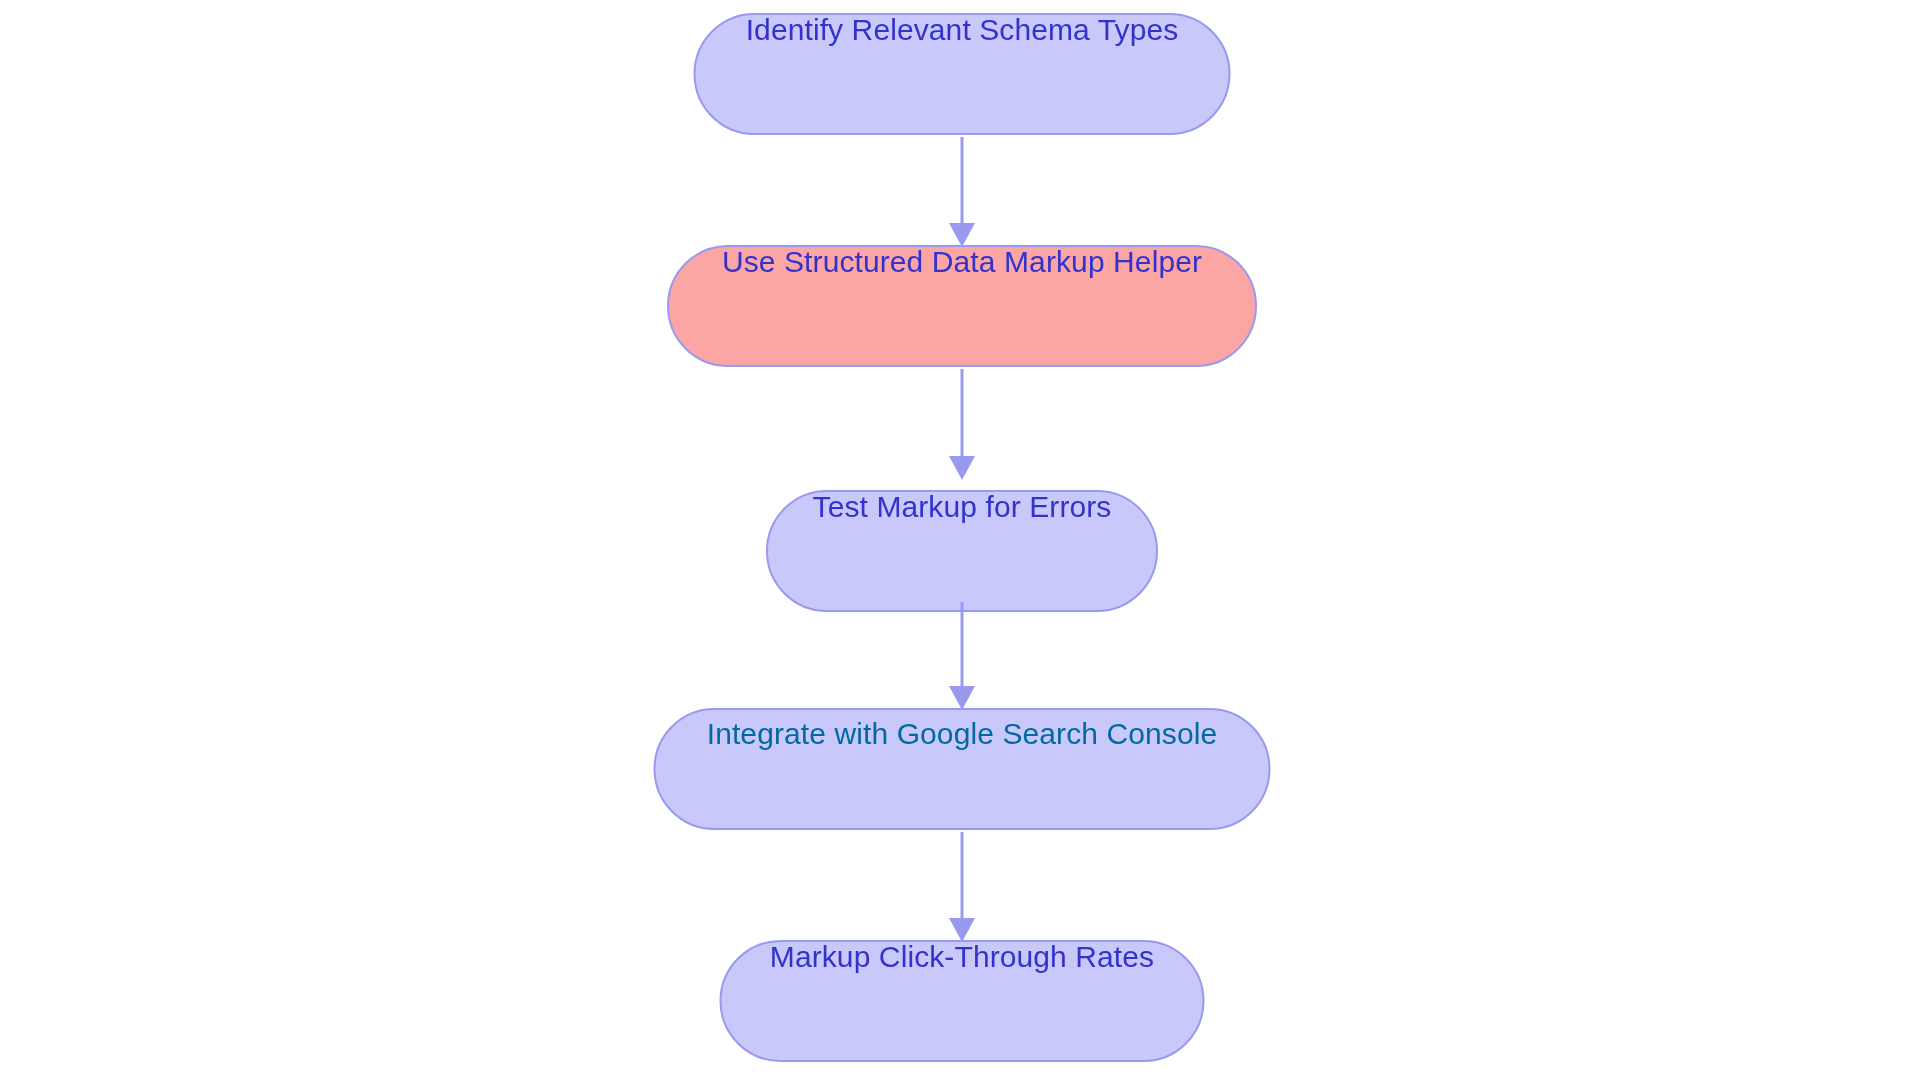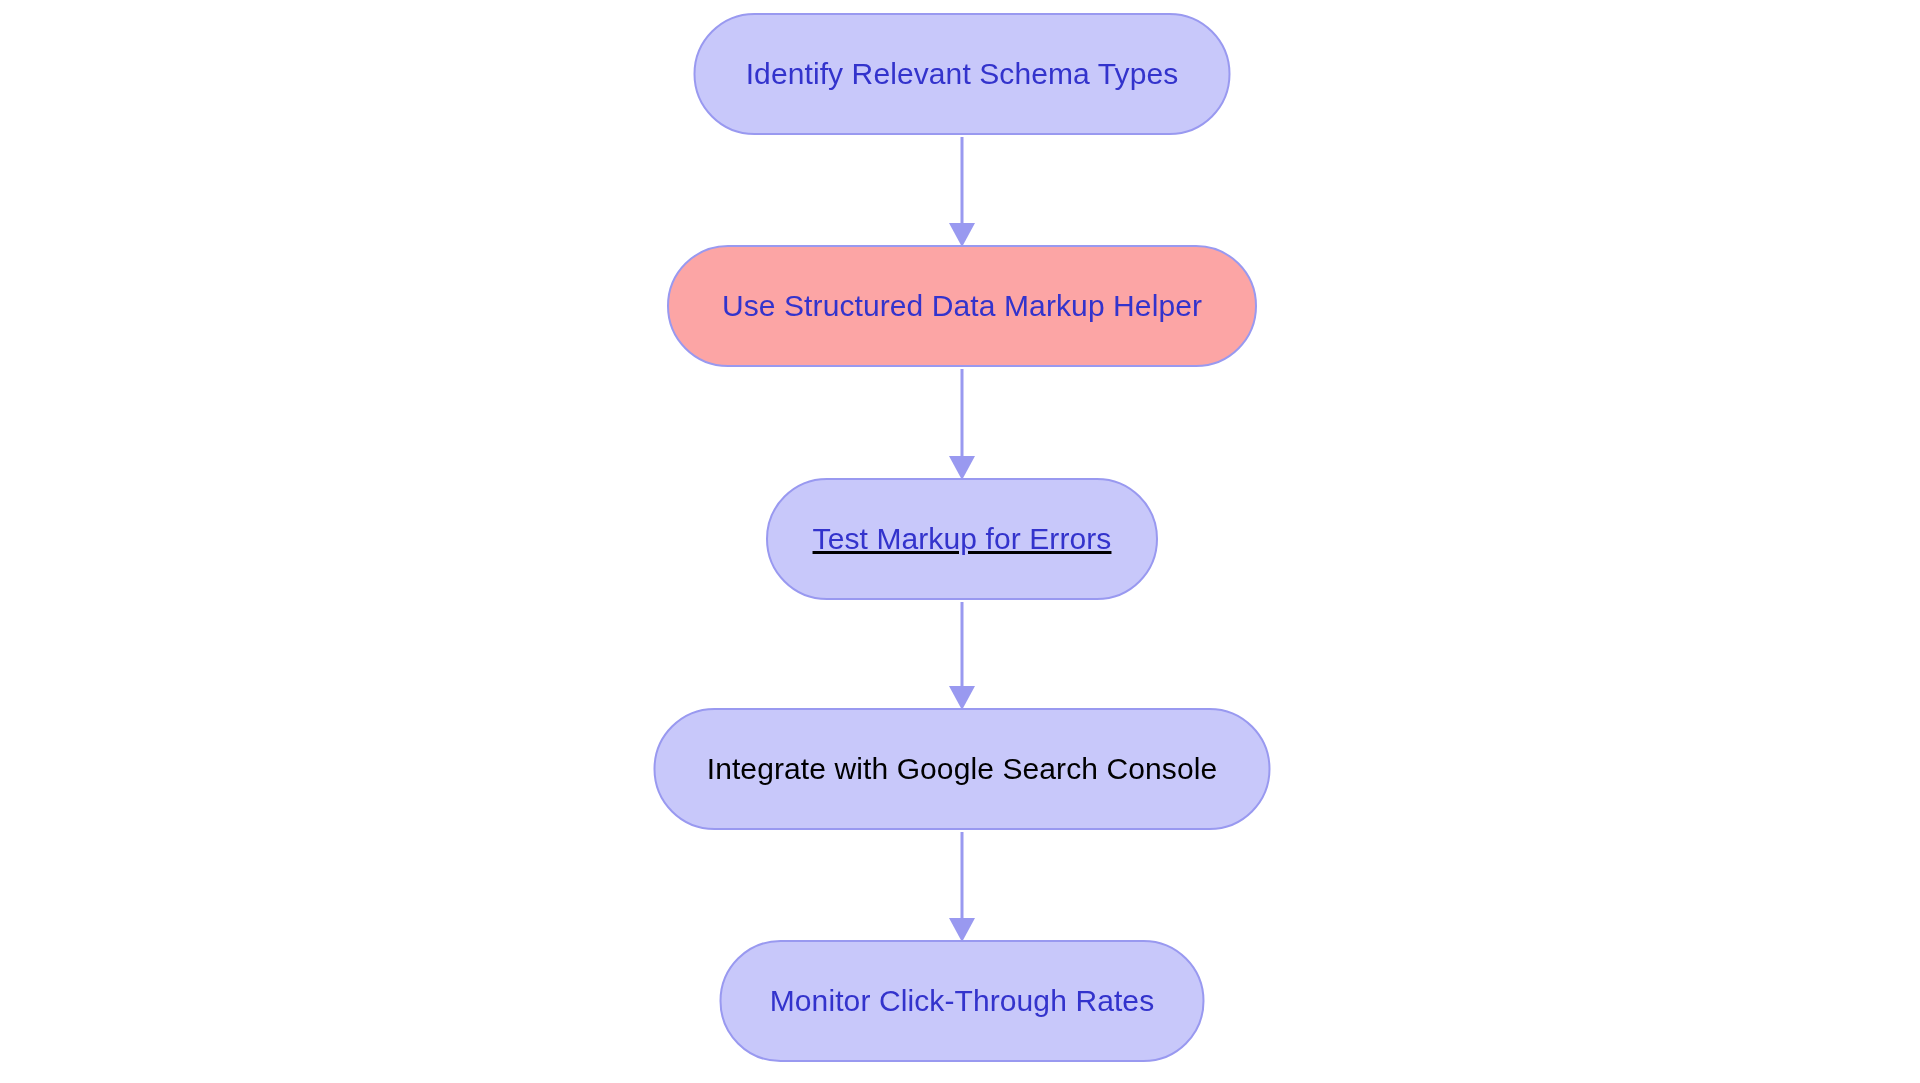--- a/index.html
+++ b/index.html
@@ -24,21 +24,20 @@
 
   
   .node {
     position: absolute;
     box-sizing: border-box;
     height: 122px;
     background: #c8c8fa;
     border: 2px solid #9999f0;
     border-radius: 61px;
     display: flex;
-    align-items: center;
     justify-content: center;
     left: 50%;
     transform: translateX(-50%);
     
     margin-left: 2px;
   }
 
   .node-label {
     color: #3333cc;
     font-family: "Liberation Sans", sans-serif;
@@ -94,35 +93,35 @@
 
   <div class="node" style="width: 590px; top: 245px; background: #fca5a5; border-color: rgb(153, 153, 240);">
     <span class="node-label" style="color: rgb(51, 51, 204);">Use Structured Data Markup Helper</span>
   </div>
 
   <div class="connector" style="top: 369px; height: 111px;">
     <div class="line" style="height: 89px; background: rgb(153, 153, 240);"></div>
     <div class="arrowhead" style="border-top-color: rgb(153, 153, 240);"></div>
   </div>
 
-  <div class="node" style="width: 392px; top: 478px; background: rgb(200, 200, 250); border-color: rgb(153, 153, 240); text-decoration: underline;">
+  <div class="node" style="width: 392px; top: 490px; background: rgb(200, 200, 250); border-color: rgb(153, 153, 240);">
     <span class="node-label" style="color: rgb(51, 51, 204);">Test Markup for Errors</span>
   </div>
 
   <div class="connector" style="top: 602px; height: 108px;">
     <div class="line" style="height: 86px; background: rgb(153, 153, 240);"></div>
     <div class="arrowhead" style="border-top-color: rgb(153, 153, 240);"></div>
   </div>
 
   <div class="node" style="width: 617px; top: 708px; background: rgb(200, 200, 250); border-color: rgb(153, 153, 240);">
-    <span class="node-label" style="color: #000000;">Integrate with Google Search Console</span>
+    <span class="node-label" style="color: #0369a1; margin-top: 9px;">Integrate with Google Search Console</span>
   </div>
 
   <div class="connector" style="top: 832px; height: 110px;">
     <div class="line" style="height: 88px; background: rgb(153, 153, 240);"></div>
     <div class="arrowhead" style="border-top-color: rgb(153, 153, 240);"></div>
   </div>
 
   <div class="node" style="width: 485px; top: 940px; background: rgb(200, 200, 250); border-color: rgb(153, 153, 240);">
-    <span class="node-label" style="color: rgb(51, 51, 204);">Monitor Click-Through Rates</span>
+    <span class="node-label" style="color: rgb(51, 51, 204);">Markup Click-Through Rates</span>
   </div>
 
 </div>
 
 </body></html>

